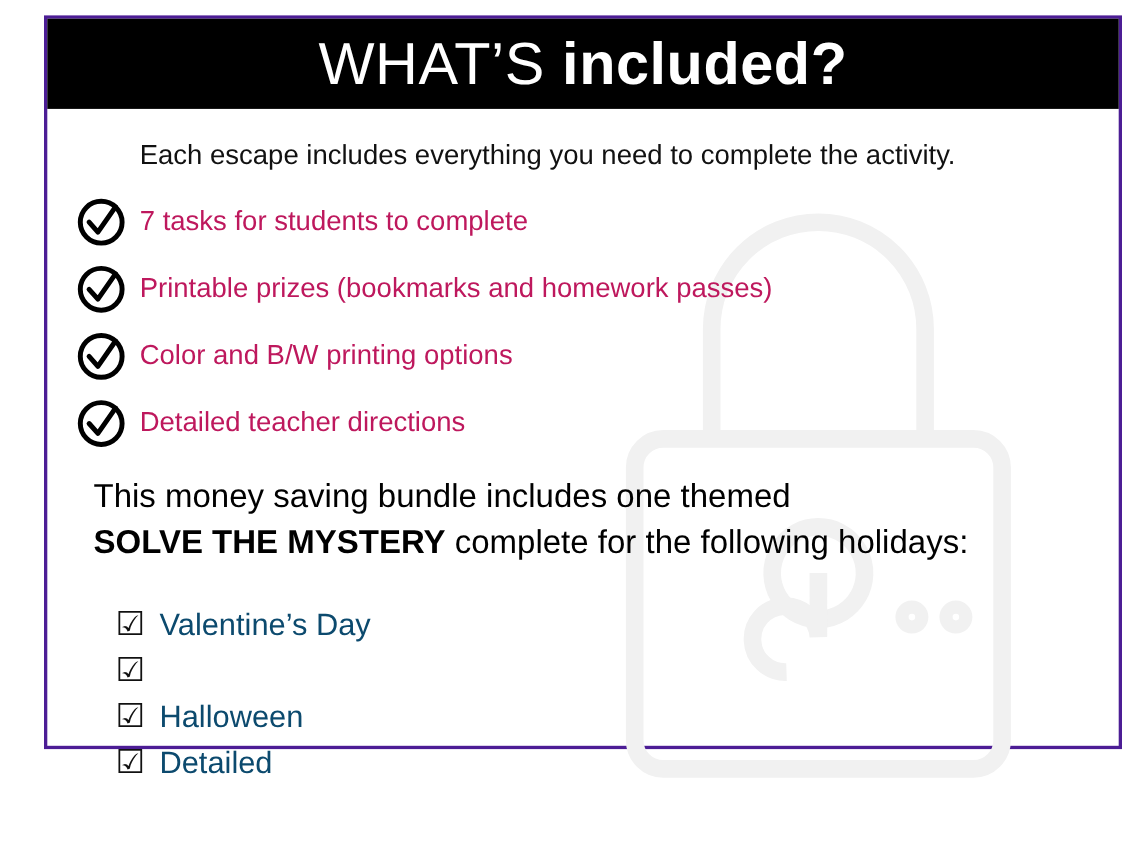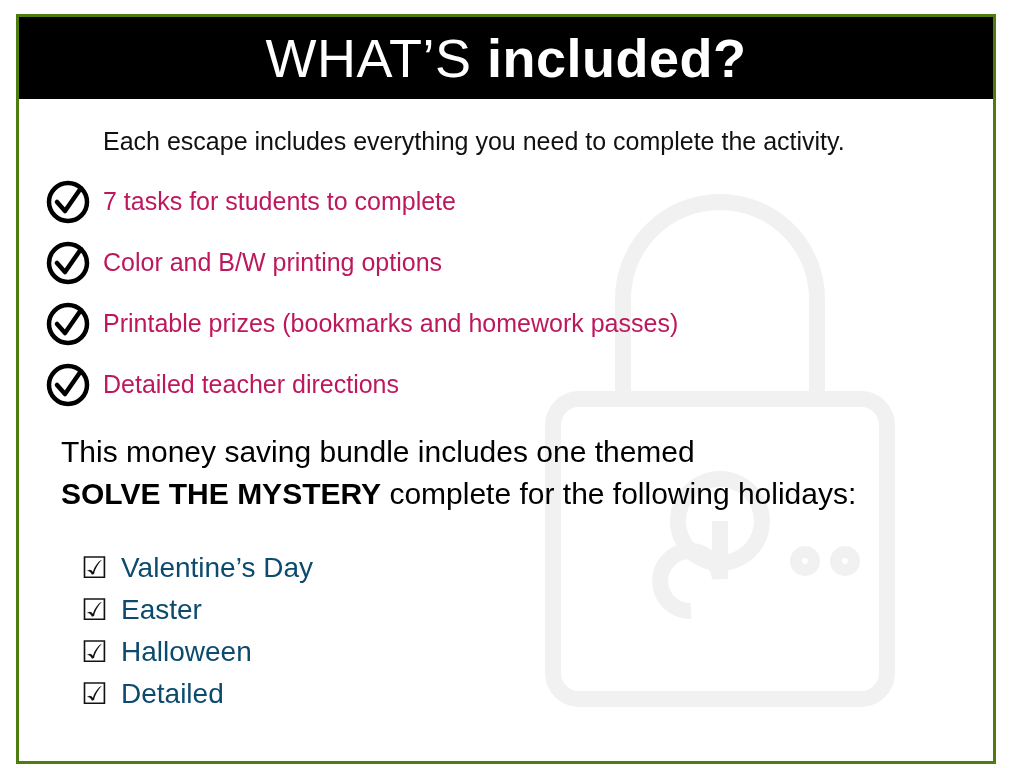--- a/index.html
+++ b/index.html
@@ -18,25 +18,25 @@
     position: relative;
     width: 1024px;
     height: 768px;
     background: #ffffff;
     box-sizing: border-box;
   }
 
   
   .frame {
     position: absolute;
-    left: 16px;
+    left: 40px;
     top: 14px;
     width: 980px;
-    height: 750px;
-    border: 3px solid #4d7c0f;
+    height: 667px;
+    border: 3px solid #4c1d95;
     box-sizing: border-box;
     background: #ffffff;
   }
 
   
   .banner {
     position: absolute;
     left: 0;
     top: 0;
     width: 100%;
@@ -197,31 +197,31 @@
           <span class="feature-text">7 tasks for students to complete</span>
         </div>
 
         <div class="feature-row">
           <span class="feature-check">
             <svg width="46" height="46" viewBox="0 0 46 46" xmlns="http://www.w3.org/2000/svg">
               <circle cx="23" cy="23" r="19" fill="none" stroke="#000" stroke-width="4.5"></circle>
               <path d="M12 23 L20 32 L36 9" fill="none" stroke="#000" stroke-width="4.5" stroke-linecap="round" stroke-linejoin="round"></path>
             </svg>
           </span>
+          <span class="feature-text">Printable prizes (bookmarks and homework passes)</span>
+        </div>
+
+        <div class="feature-row">
+          <span class="feature-check">
+            <svg width="46" height="46" viewBox="0 0 46 46" xmlns="http://www.w3.org/2000/svg">
+              <circle cx="23" cy="23" r="19" fill="none" stroke="#000" stroke-width="4.5"></circle>
+              <path d="M12 23 L20 32 L36 9" fill="none" stroke="#000" stroke-width="4.5" stroke-linecap="round" stroke-linejoin="round"></path>
+            </svg>
+          </span>
           <span class="feature-text">Color and B/W printing options</span>
-        </div>
-
-        <div class="feature-row">
-          <span class="feature-check">
-            <svg width="46" height="46" viewBox="0 0 46 46" xmlns="http://www.w3.org/2000/svg">
-              <circle cx="23" cy="23" r="19" fill="none" stroke="#000" stroke-width="4.5"></circle>
-              <path d="M12 23 L20 32 L36 9" fill="none" stroke="#000" stroke-width="4.5" stroke-linecap="round" stroke-linejoin="round"></path>
-            </svg>
-          </span>
-          <span class="feature-text">Printable prizes (bookmarks and homework passes)</span>
         </div>
 
         <div class="feature-row">
           <span class="feature-check">
             <svg width="46" height="46" viewBox="0 0 46 46" xmlns="http://www.w3.org/2000/svg">
               <circle cx="23" cy="23" r="19" fill="none" stroke="#000" stroke-width="4.5"></circle>
               <path d="M12 23 L20 32 L36 9" fill="none" stroke="#000" stroke-width="4.5" stroke-linecap="round" stroke-linejoin="round"></path>
             </svg>
           </span>
           <span class="feature-text">Detailed teacher directions</span>
@@ -236,21 +236,20 @@
 
       <div class="holiday-list">
 
         <div class="holiday-row">
           <span class="holiday-check">☑</span>
           <span class="holiday-text">Valentine’s Day</span>
         </div>
 
         <div class="holiday-row">
           <span class="holiday-check">☑</span>
-          <span class="holiday-text">Easter</span>
         </div>
 
         <div class="holiday-row">
           <span class="holiday-check">☑</span>
           <span class="holiday-text">Halloween</span>
         </div>
 
         <div class="holiday-row">
           <span class="holiday-check">☑</span>
           <span class="holiday-text">Detailed</span>

